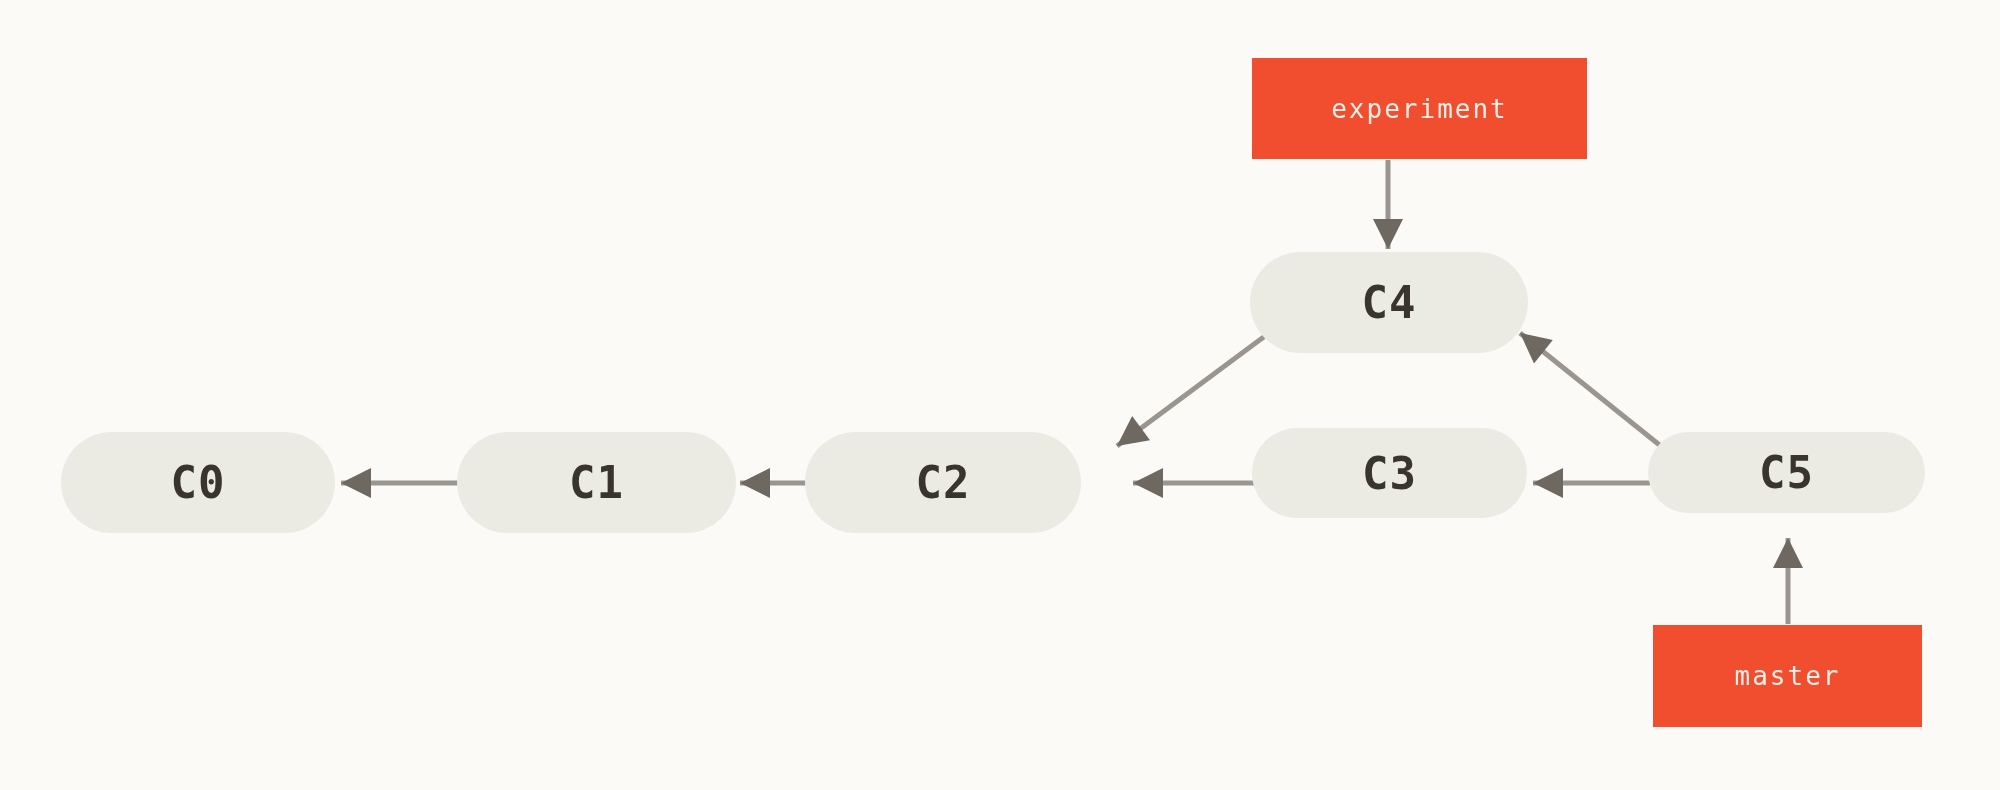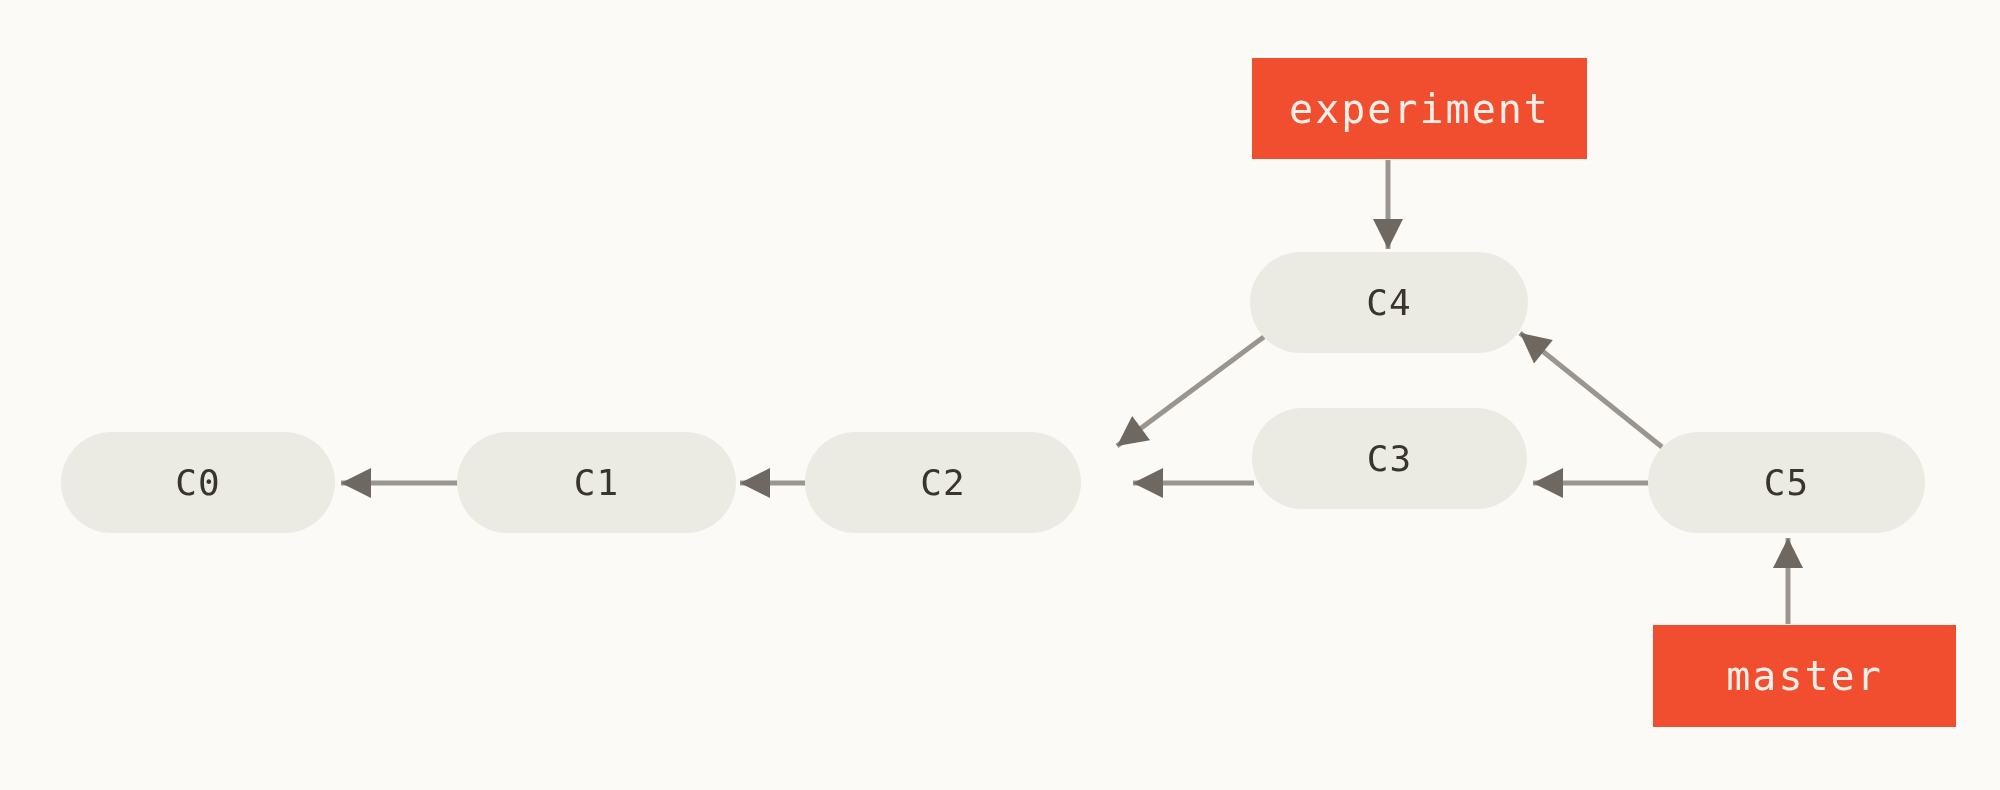--- a/index.html
+++ b/index.html
@@ -33,31 +33,31 @@
     align-items: center;
     justify-content: center;
     box-sizing: border-box;
   }
   .node.commit {
     background: var(--commit-fill);
     border-radius: 999px;
   }
   .node.commit .label {
     color: var(--commit-text);
-    font-size: 36px;
-    font-weight: 400;
+    font-size: 44px;
+    font-weight: 700;
     letter-spacing: 1px;
   }
   .node.branch {
     background: var(--branch-fill);
     border-radius: 0;
   }
   .node.branch .label {
     color: var(--branch-text);
-    font-size: 40px;
+    font-size: 26px;
     font-weight: 400;
     letter-spacing: 2px;
   }
 </style>
 </head>
 <body>
 
 <div id="canvas" style="width: 2000px; height: 790px;">
   <svg id="arrow-layer" xmlns="http://www.w3.org/2000/svg" width="2000" height="790" viewBox="0 0 2000 790">
     <defs>
@@ -76,28 +76,28 @@
     </svg>
 <div class="node commit" style="left: 61px; top: 432px; width: 274px; height: 101px;">
     <span class="label">C0</span>
   </div>
     <div class="node commit" style="left: 457px; top: 432px; width: 279px; height: 101px; justify-content: center;">
     <span class="label">C1</span>
   </div>
     <div class="node commit" style="left: 805px; top: 432px; width: 276px; height: 101px;">
     <span class="label">C2</span>
   </div>
-    <div class="node commit" style="left: 1252px; top: 408px; width: 275px; height: 101px;">
+    <div class="node commit" style="left: 1252px; top: 428px; width: 275px; height: 90px;">
     <span class="label">C3</span>
   </div>
     <div class="node commit" style="left: 1250px; top: 252px; width: 278px; height: 101px;">
     <span class="label">C4</span>
   </div>
-    <div class="node commit" style="left: 1648px; top: 432px; width: 277px; height: 101px;">
+    <div class="node commit" style="left: 1648px; top: 432px; width: 277px; height: 81px;">
     <span class="label">C5</span>
   </div>
     <div class="node branch" style="left: 1252px; top: 58px; width: 335px; height: 101px;">
     <span class="label">experiment</span>
   </div>
-    <div class="node branch" style="left: 1653px; top: 625px; width: 303px; height: 102px;">
+    <div class="node branch" style="left: 1653px; top: 625px; width: 269px; height: 102px;">
     <span class="label">master</span>
   </div>
   </div>
 
 </body></html>

